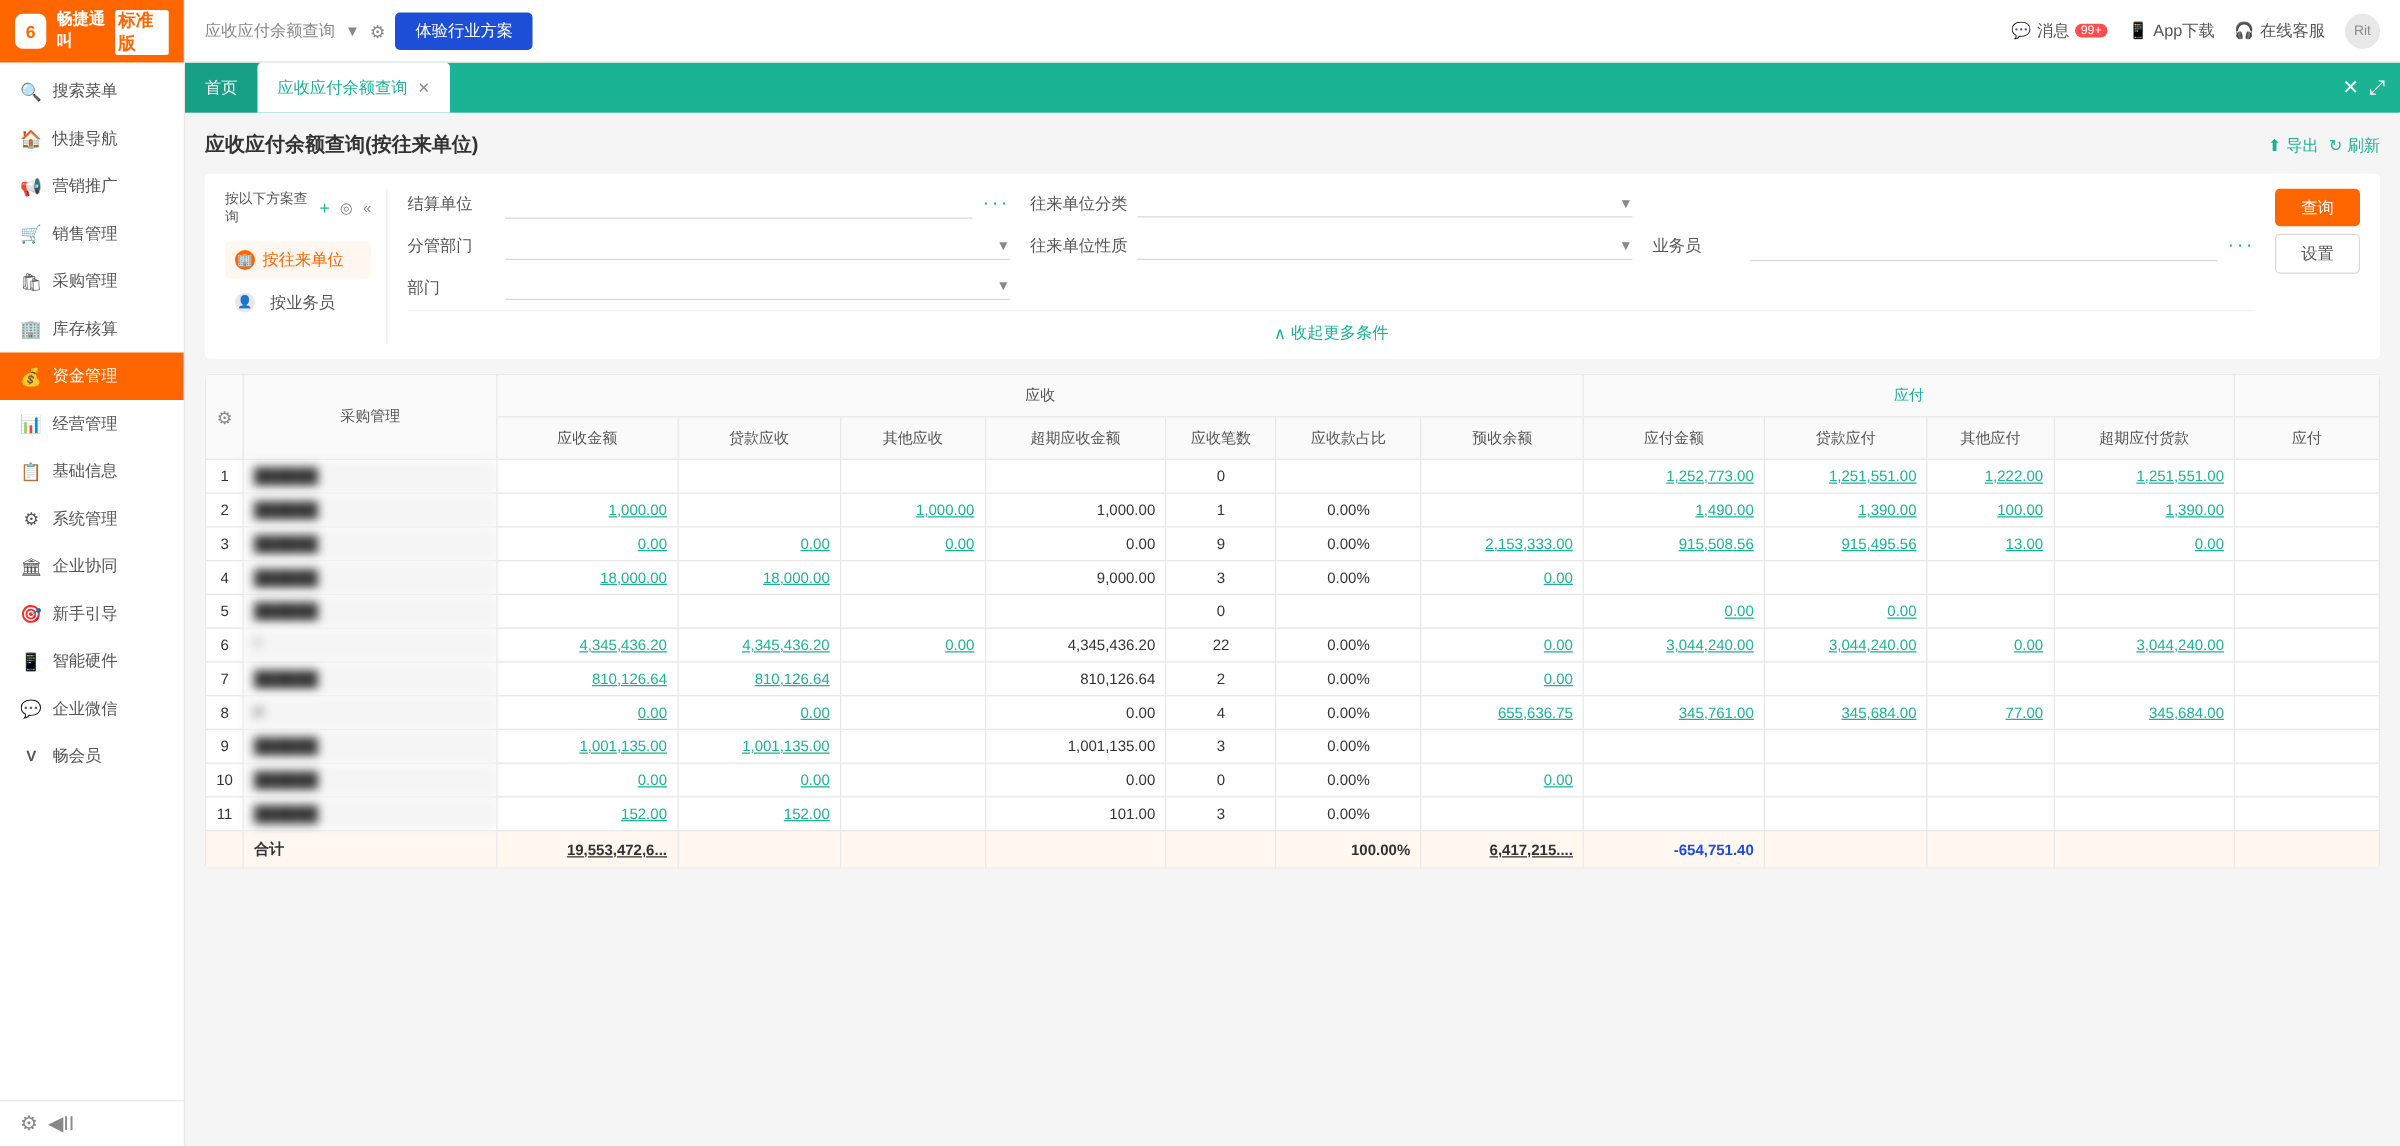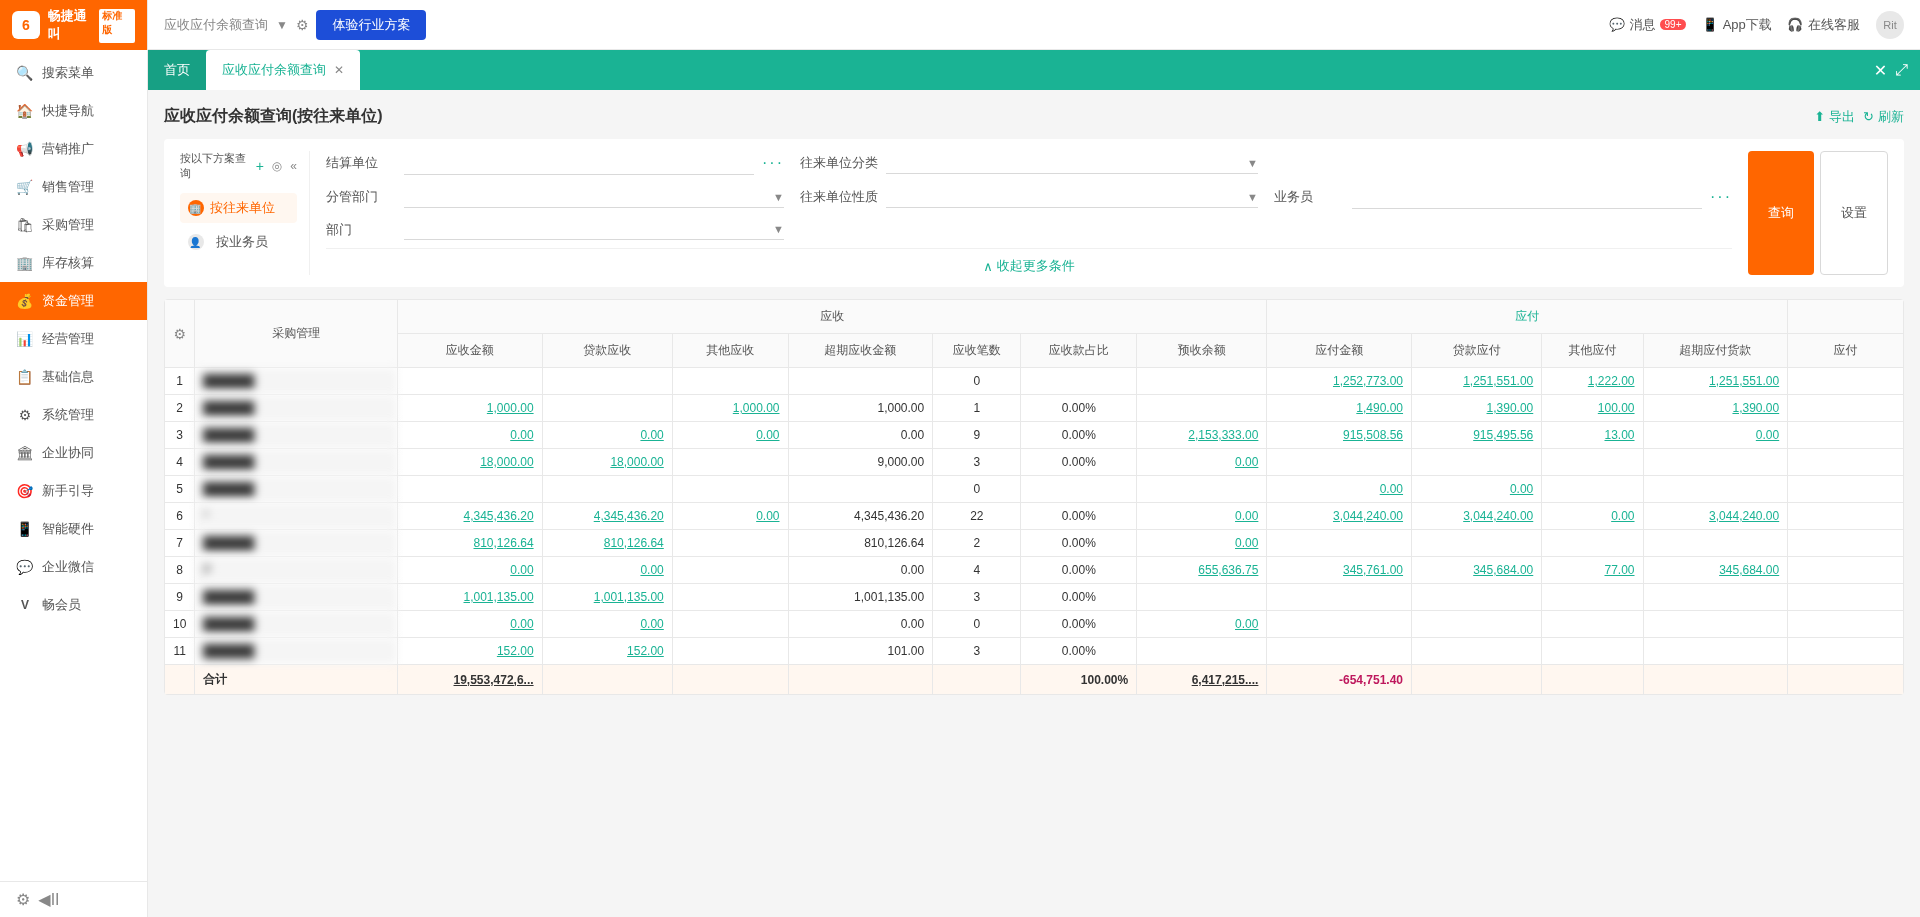--- a/index.html
+++ b/index.html
@@ -11,21 +11,21 @@
       background: #fff; border-right: 1px solid #e8e8e8; display: flex; flex-direction: column;
       z-index: 100;
     }
     .sidebar-logo {
       background: #ff6600; height: 50px; display: flex; align-items: center; padding: 0 12px; color: #fff; font-size: 13px; font-weight: bold;
     }
     .sidebar-logo .logo-icon { width: 28px; height: 28px; background: #fff; border-radius: 6px; display: flex; align-items: center; justify-content: center; margin-right: 8px; }
     .sidebar-logo .logo-icon span { color: #ff6600; font-weight: bold; font-size: 14px; }
     .sidebar-logo-text { display: flex; flex-direction: row; }
     .sidebar-logo-text .main { font-size: 13px; }
-    .sidebar-badge { font-size: 10px; background: #fff; color: #ff6600; border-radius: 2px; padding: 0 3px; margin-top: 2px; }
+    .sidebar-badge { font-size: 14px; background: #fff; color: #ff6600; border-radius: 2px; padding: 0 3px; margin-top: 2px; }
 
     .sidebar-menu { flex: 1; overflow-y: auto; padding: 4px 0; }
     .sidebar-item {
       display: flex; align-items: center; padding: 10px 16px; cursor: pointer; color: #555;
       transition: background 0.2s;
     }
     .sidebar-item.active { background: #ff6600; color: #fff; }
     .sidebar-item .item-icon { width: 18px; height: 18px; margin-right: 8px; display: flex; align-items: center; justify-content: center; font-size: 14px; }
     .sidebar-item .item-label { font-size: 13px; }
 
@@ -132,21 +132,21 @@
     .group-header { background: #f0f9f7; text-align: center; color: #1ab394; font-weight: bold; border: 1px solid #e8e8e8; }
     .total-row td { background: #fff7f0; font-weight: bold; }
     .gear-icon { color: #888; cursor: pointer; font-size: 14px; }
 
     .scrollbar-visible { overflow-x: auto; overflow-y: auto; }
 
     .filter-wrapper { background: #fff; border-radius: 4px; padding: 12px 16px; margin-bottom: 12px; }
     .filter-top-row { display: flex; gap: 0; }
     .filter-scheme-col { width: 130px; padding-right: 12px; border-right: 1px solid #f0f0f0; }
     .filter-fields-col { flex: 1; padding-left: 16px; }
-    .filter-btn-col { display: flex; flex-direction: row; gap: 6px; padding-left: 16px; justify-content: flex-start; padding-top: 0; }
+    .filter-btn-col { display: flex; flex-direction: column; gap: 6px; padding-left: 16px; justify-content: flex-start; padding-top: 0; }
   </style>
 </head>
 <body>
 
 <div class="sidebar">
   <div class="sidebar-logo">
     <div class="logo-icon">
         <span>6</span>
       </div>
     <div class="sidebar-logo-text">
@@ -579,21 +579,21 @@
           <tr class="total-row">
             <td></td>
             <td style="padding-left:8px;">合计</td>
             <td class="number link-text">19,553,472,6...</td>
             <td></td>
             <td></td>
             <td></td>
             <td></td>
             <td class="number">100.00%</td>
             <td class="number link-text">6,417,215....</td>
-            <td class="number" style="color:#be185d;margin-top:16px;">-654,751.40</td>
+            <td class="number" style="color:#1d4ed8;margin-top:16px;">-654,751.40</td>
             <td></td>
             <td></td>
             <td></td>
             <td></td>
           </tr>
         </tfoot>
       </table>
     </div>
   </div>
 </div>

